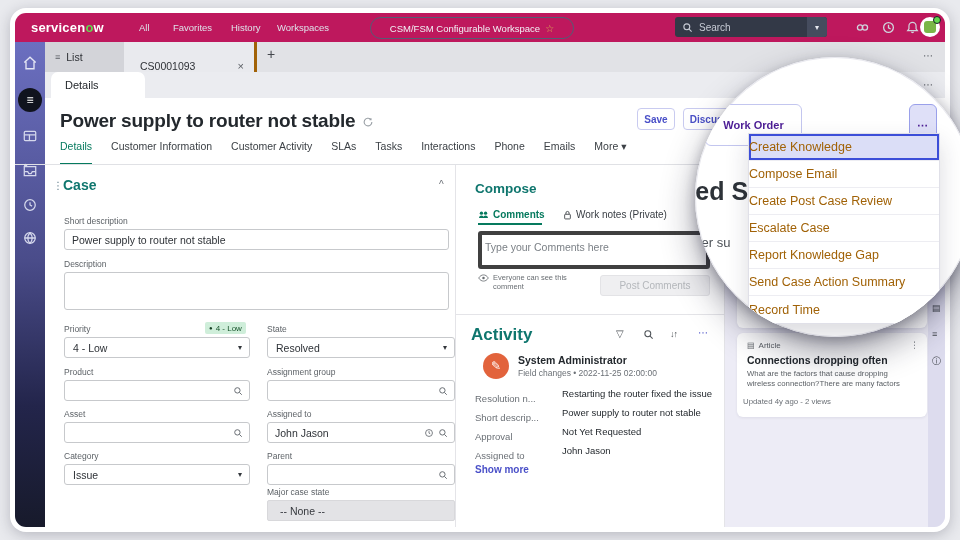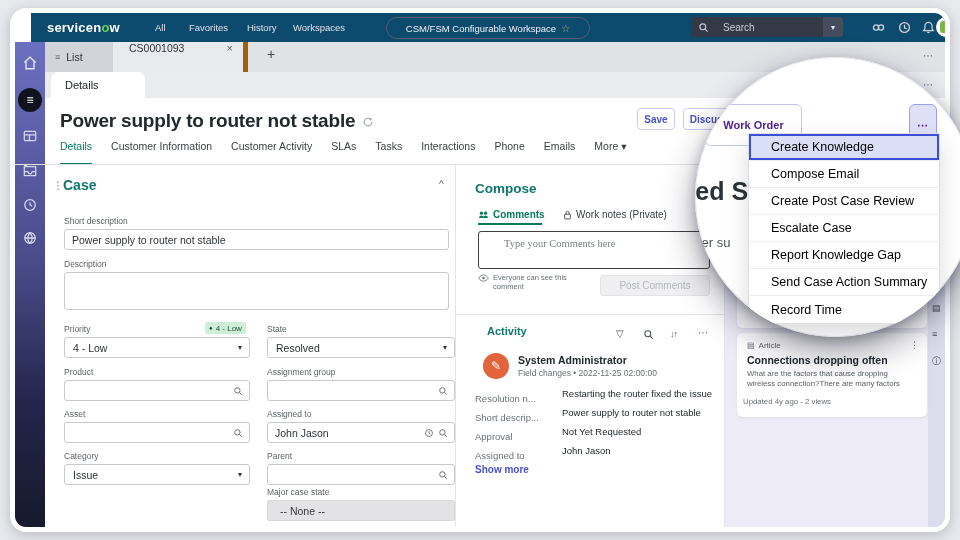--- a/index.html
+++ b/index.html
@@ -2,43 +2,43 @@
 <html><head>
 <meta charset="utf-8">
 <style>
   html,body{margin:0;padding:0}
   body{width:960px;height:540px;background:#e9eaee;font-family:"Liberation Sans",sans-serif;position:relative;overflow:hidden;-webkit-font-smoothing:antialiased}
   .a{position:absolute}
   .frame{left:10px;top:8px;width:940px;height:524px;background:#fff;border-radius:16px;box-shadow:0 3px 14px rgba(40,40,60,.25)}
   .app{left:5px;top:5px;width:930px;height:514px;border-radius:11px;overflow:hidden;background:#fff}
 
   
-  .navbar{left:16px;top:0;width:930px;height:29px;background:#0c4a6e}
+  .navbar{left:0;top:0;width:930px;height:29px;background:#be185d}
   .logo{left:16px;top:7px;font-size:13px;font-weight:bold;color:#fff;letter-spacing:.2px}
   .logo .o{color:#62d84e}
   .navitem{top:9px;font-size:9.5px;color:#dfe2ea}
   .pill{left:355px;top:4px;width:202px;height:20px;border:1px solid #565c74;border-radius:11px;color:#f2f3f7;font-size:9.5px;display:flex;align-items:center;justify-content:center;gap:5px}
   .pill .star{color:#d8b54e;font-size:10px}
   .search{left:660px;top:4px;width:152px;height:20px;background:#333947;border-radius:3px;display:flex;align-items:center;color:#c7cbd5;font-size:10px}
-  .search .sbody{flex:1;display:flex;align-items:flex-end;gap:14px;padding-left:7px}
+  .search .sbody{flex:1;display:flex;align-items:flex-end;gap:6px;padding-left:7px}
   .search .sdd{width:20px;height:20px;background:#454c5e;border-radius:0 3px 3px 0;display:flex;align-items:center;justify-content:center;color:#e7e9f0;font-size:8px}
   .navicon{top:7px;width:15px;height:15px}
   .avatar{left:905px;top:4px;width:20px;height:20px;background:#fff;border-radius:50%}
   .avatar .sq{position:absolute;left:4px;top:4px;width:12px;height:12px;background:#7ab648;border-radius:3px}
   .avatar .dot{position:absolute;right:-1px;top:-1px;width:6px;height:6px;background:#62d84e;border:1px solid #171a26;border-radius:50%}
 
   
   .sidebar{left:0;top:29px;width:30px;height:485px;background:linear-gradient(180deg,#6b6fc0 0%,#4a4c8a 45%,#23254b 75%,#171a2b 100%)}
   .sicon{left:7px;width:16px;height:16px;display:flex;align-items:center;justify-content:center;color:#e3e5f4;font-size:11px}
   .sicon.active{left:3px;width:24px;height:24px;background:#10131e;border-radius:50%;color:#fff;font-size:12px}
 
   
   .tabbar{left:30px;top:29px;width:900px;height:30px;background:#e1e2e6}
   .tab-list{left:30px;top:29px;width:80px;height:30px;background:#d3d4d9;border-right:1px solid #c3c4c9;display:flex;align-items:center;gap:6px;padding-left:10px;box-sizing:border-box;font-size:10.5px;color:#2f3237}
-  .tab-record{left:98px;top:29px;width:130px;height:30px;background:#e9eaee;display:flex;align-items:flex-start;font-size:10.5px;color:#2f3237;border-right:5px solid #a16207}
+  .tab-record{left:109px;top:29px;width:130px;height:30px;background:#e9eaee;display:flex;align-items:flex-end;font-size:10.5px;color:#2f3237;border-right:3px solid #a16207}
   .tab-record .lbl{padding-left:16px;flex:1}
   .tab-record .x{padding-right:10px;color:#5a5e64;font-size:11px}
   .tab-add{left:252px;top:33px;font-size:14px;color:#43464c}
   .dots-sm{font-size:10px;color:#565a61;letter-spacing:1px}
   .subtabrow{left:30px;top:59px;width:900px;height:26px;background:#ebecf0}
   .tab-details{left:36px;top:59px;width:94px;height:26px;background:#fff;border-radius:7px 7px 0 0;display:flex;align-items:center;padding-left:14px;box-sizing:border-box;font-size:11px;color:#24282d}
 
   .main{left:30px;top:85px;width:900px;height:429px;background:#fff}
 
   
@@ -67,38 +67,38 @@
   .fbox .val{padding-left:8px}
   .fbox .icons{margin-left:auto;display:flex;align-items:center;gap:4px;padding-right:6px}
   .ftextarea{border:1px solid #c7c9cc;border-radius:3px;background:#fff}
   .freadonly{height:21px;background:#e3e3e6;border:1px solid #d8d8db;border-radius:2px;display:flex;align-items:center;font-size:10.5px;color:#36393e;box-sizing:border-box}
   .badge{height:12px;background:#cfeeda;border-radius:2px;font-size:8px;color:#16522a;display:flex;align-items:center;padding:0 4px;gap:3px}
   .badge .bdot{font-size:6px;color:#153f22}
 
   
   .ctab-active{display:flex;align-items:center;gap:4px;font-size:10px;color:#067a5e;font-weight:bold}
   .ctab{display:flex;align-items:center;gap:4px;font-size:10px;color:#393e44}
-  .ta{border:1px solid #404040;border-radius:3px;box-sizing:border-box;font-family:Liberation Serif, serif;font-size:10.5px;color:#2e3237;padding:6px 25px;resize:none;outline:none}
+  .ta{border:4px solid #404040;border-radius:3px;box-sizing:border-box;font-family:Liberation Sans, sans-serif;font-size:10.5px;color:#2e3237;padding:6px 3px;resize:none;outline:none}
   .ta::placeholder{color:#7b8086}
   .postbtn{background:#efeff1;border:1px solid #e3e3e6;border-radius:3px;color:#b4b7bb;font-size:10px;display:flex;align-items:center;justify-content:center;box-sizing:border-box}
   .note{font-size:7.5px;color:#686d72;line-height:9px}
   .actlabel{font-size:9.5px;color:#6b7076}
   .actvalue{font-size:9.5px;color:#24292e}
   .showmore{font-size:10px;font-weight:bold;color:#4a50c8}
   .avatar-act{width:26px;height:26px;border-radius:50%;background:#e2633c;color:#fff;display:flex;align-items:center;justify-content:center;font-size:12px}
 
   
   .card{background:#fff;border-radius:6px;box-shadow:0 1px 3px rgba(40,40,70,.08)}
 
   
   .circle{left:695px;top:57px;width:280px;height:280px;border-radius:50%;background:#fff;overflow:hidden;
           box-shadow:0 16px 34px rgba(25,25,45,.42),0 4px 12px rgba(25,25,45,.28),inset 0 0 0 1px #e8e8ee;z-index:50}
   .mbtn{height:42px;border:1.5px solid #c3c6ef;border-radius:6px;background:#fff;color:#4c1d95;font-size:11px;font-weight:bold;display:flex;align-items:center;justify-content:center;box-sizing:border-box}
   .menu{left:53px;top:76px;width:190px;background:#fff;border:1px solid #e0e0e8;box-shadow:0 10px 22px rgba(30,30,55,.16)}
-  .mitem{height:27px;display:flex;align-items:center;padding-left:22px;font-size:12.5px;color:#000000;border-bottom:1px solid #ededf2;box-sizing:border-box;background:#fff}
+  .mitem{height:27px;display:flex;align-items:center;padding-left:0;font-size:12.5px;color:#a16207;border-bottom:1px solid #ededf2;box-sizing:border-box;background:#fff}
   .mitem.hl{background:#dbdef7;box-shadow:inset 0 0 0 2px #3c4ed8}
   .frag-big{font-size:25px;font-weight:bold;color:#2d3238}
   .frag-sm{font-size:13px;color:#4c5157}
   .fragicon{color:#5a5f65}
 </style>
 </head>
 <body>
 
 <div class="a frame">
 <div class="a app">
@@ -347,21 +347,21 @@
         <path d="M1 5.5C3 2.3 5.4 1 8 1s5 1.3 7 4.5C13 8.7 10.6 10 8 10S3 8.7 1 5.5z" fill="none" stroke="#686d72" stroke-width="1.2"></path>
         <circle cx="8" cy="5.5" r="1.8" fill="#686d72"></circle>
       </svg>
   <div class="a note" style="left:478px;top:260px">
     <div>Everyone can see this</div>
     <div>comment</div>
   </div>
   <div class="a postbtn" style="left:585px;top:262px;width:110px;height:21px">Post Comments</div>
   <div class="a" style="left:441px;top:301px;width:269px;height:1px;background:#e4e4e8"></div>
 
-  <div class="a sechead" style="left:472px;top:312px;font-size:11px">Activity</div>
+  <div class="a sechead" style="left:456px;top:312px;font-size:17px">Activity</div>
   <div class="a" style="left:601px;top:315px;font-size:10px;color:#4d5257">▽</div>
   <svg class="a" style="left:628px;top:316px" width="11" height="11" viewBox="0 0 16 16">
         <circle cx="7" cy="7" r="4.3" fill="none" stroke="#4d5257" stroke-width="1.5"></circle>
         <line x1="10.3" y1="10.3" x2="14" y2="14" stroke="#4d5257" stroke-width="1.5"></line>
       </svg>
   <div class="a" style="left:655px;top:316px;font-size:9px;color:#4d5257;letter-spacing:-1px">↓↑</div>
   <div class="a" style="left:683px;top:314px;font-size:10px;color:#4a50c8;letter-spacing:1px">⋯</div>
 
   <div class="a avatar-act" style="left:468px;top:340px">
         <span>✎</span>

